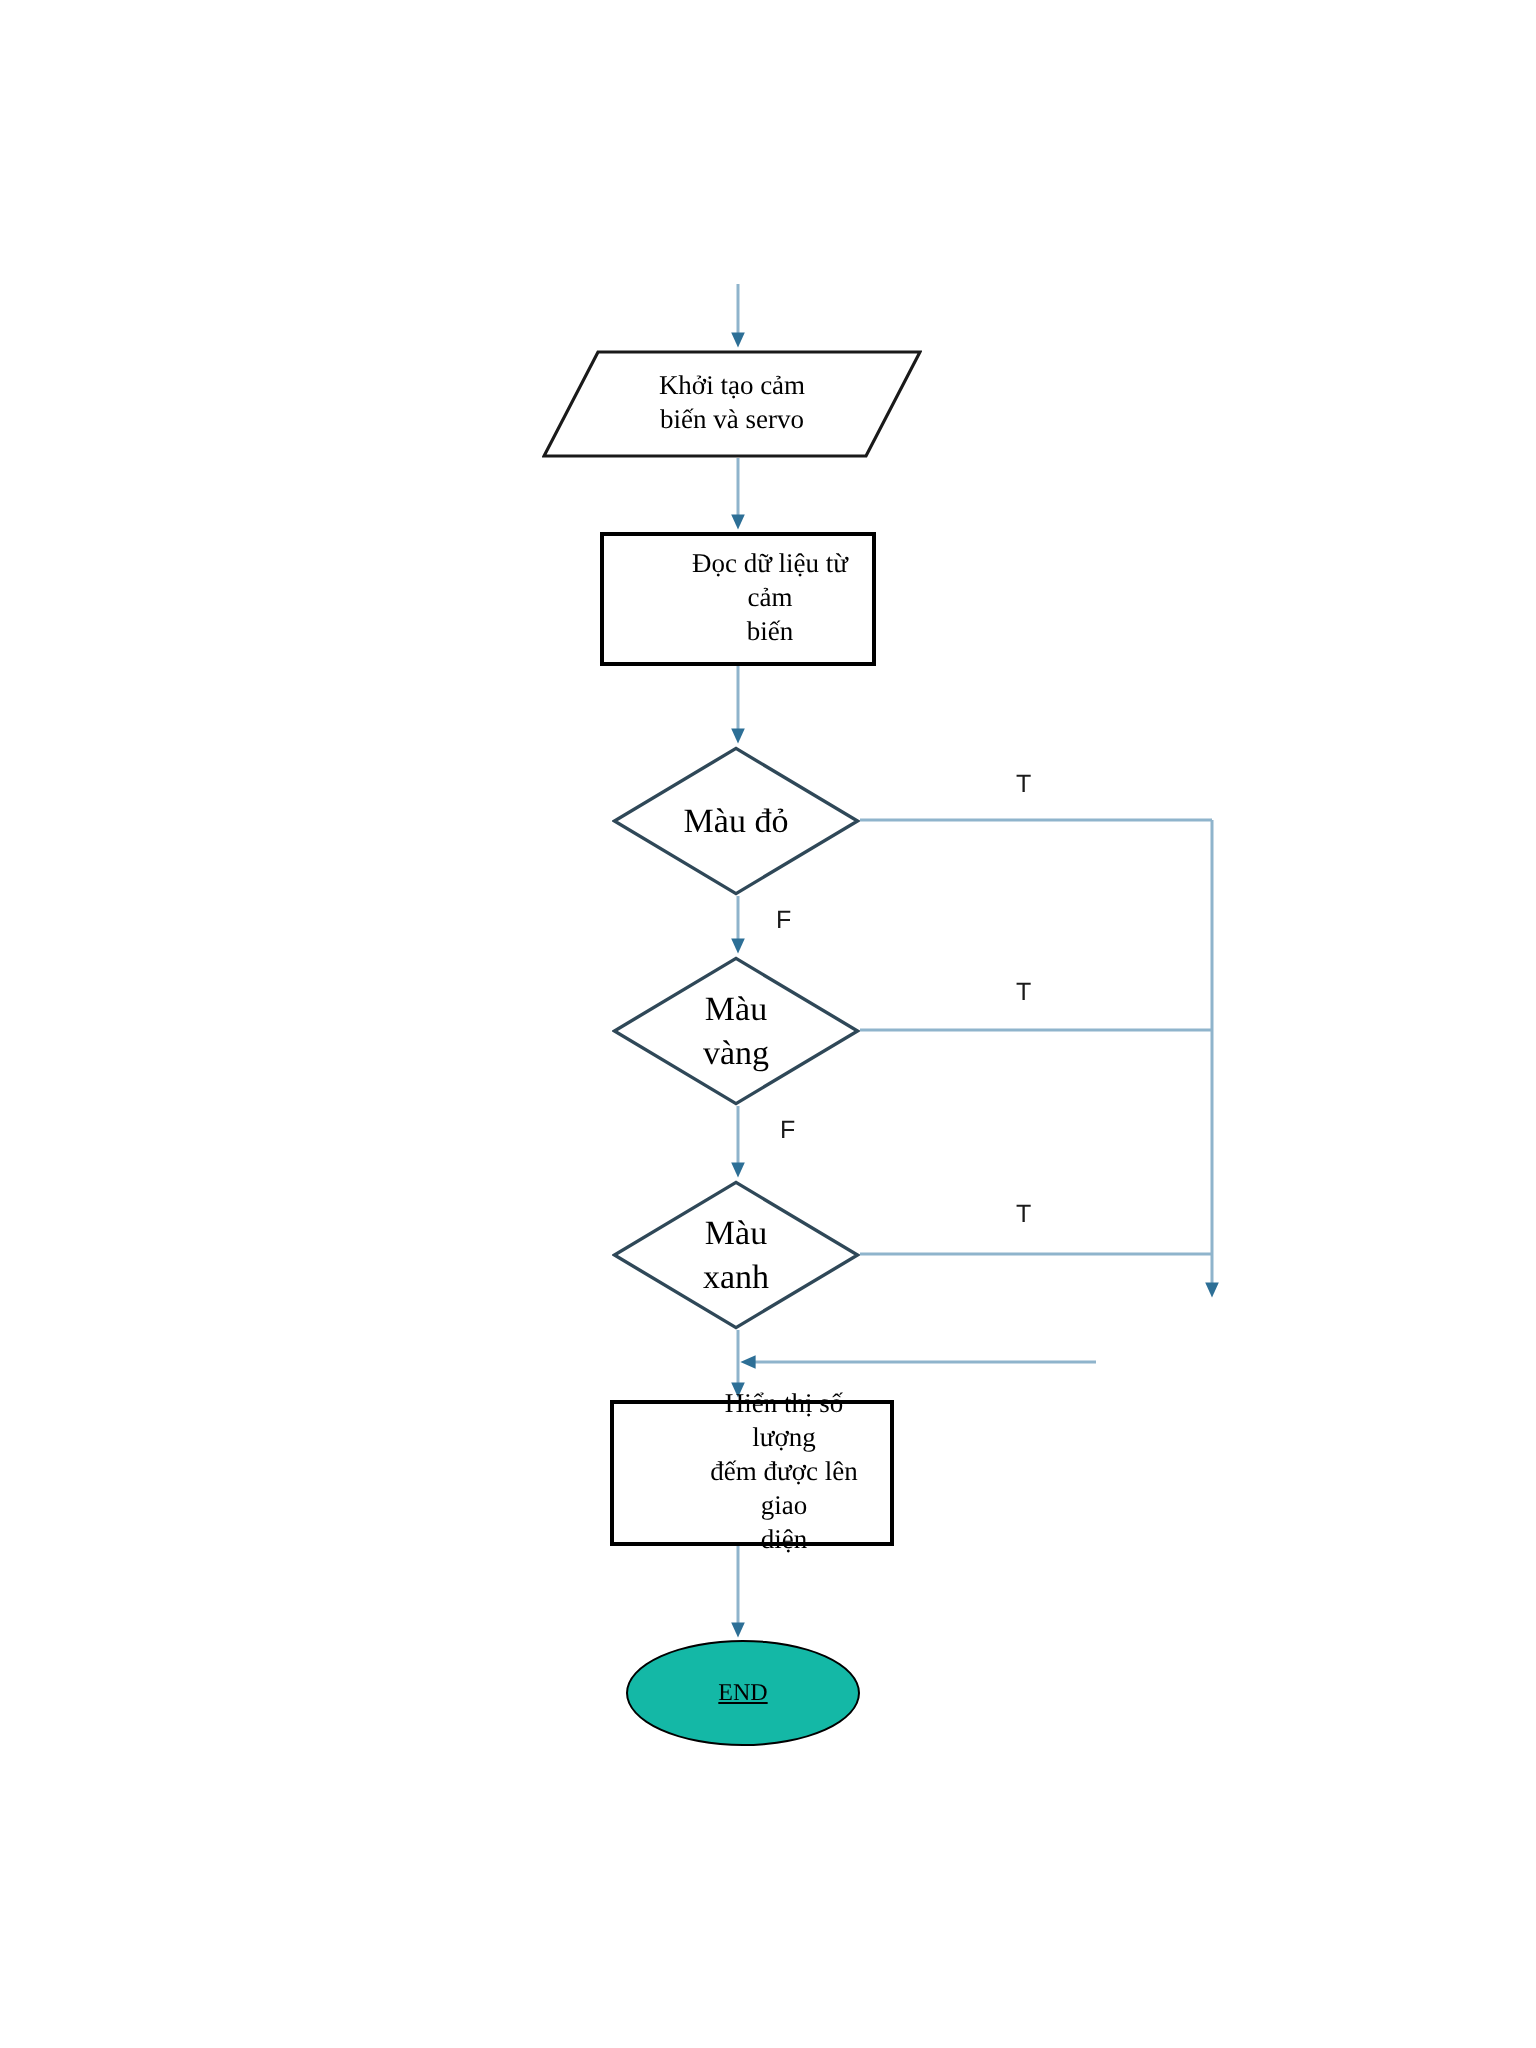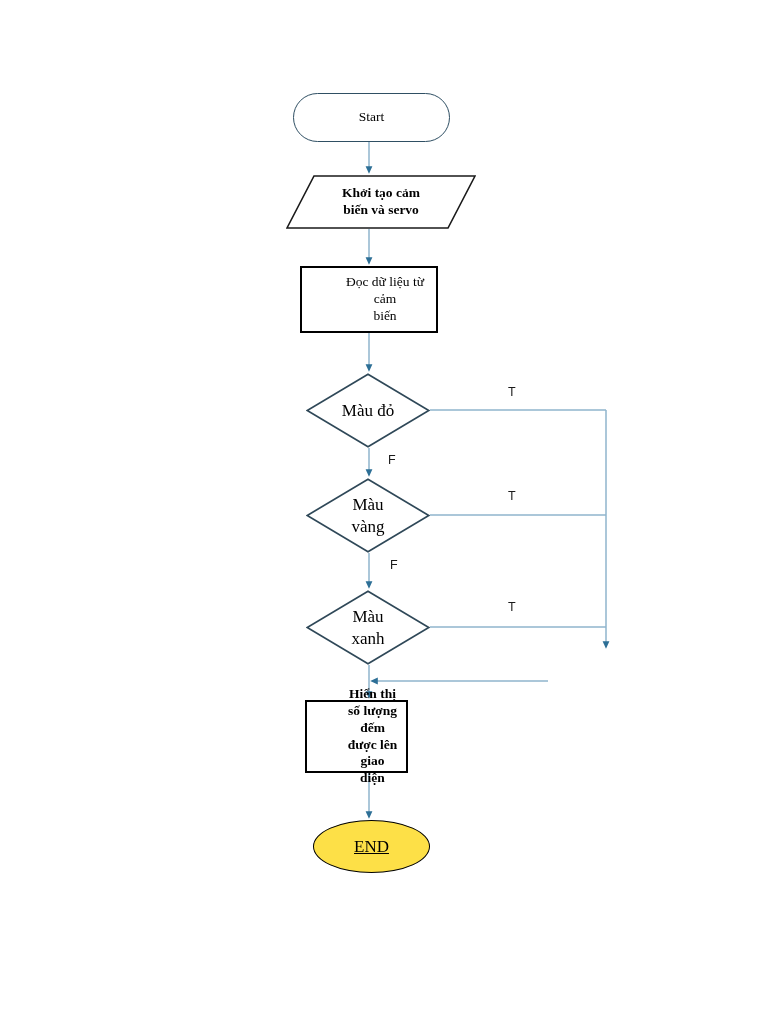--- a/index.html
+++ b/index.html
@@ -87,22 +87,22 @@
     position: absolute;
     left: 0; top: 0;
     width: 100%; height: 100%;
   }
   .n-dec .label { position: relative; z-index: 2; }
 
   
   .n-end {
     border: 1.8px solid #000000;
     border-radius: 50%;
-    background: #fde047;
-    font-size: 17px;
+    background: #14b8a6;
+    font-size: 12px;
     text-decoration: underline;
   }
 
   .edge-label {
     position: absolute;
     font-family: "Liberation Sans", sans-serif;
     font-size: 12.5px;
     color: #1a1a1a;
     white-space: nowrap;
   }
@@ -140,25 +140,22 @@
       <path d="M430,515 L606,515"></path>
 
       <path d="M430,627 L606,627"></path>
 
       <path d="M606,410 L606,645" marker-end="url(#ah)"></path>
 
       <path d="M548,681 L374,681" marker-end="url(#ah)"></path>
     </g>
   </svg>
 
-  <div class="node n-start" style="left:293px; top:93px; width:157px; height:49px;">
-    <span class="label">Start</span>
-  </div>
-
-  <div class="node n-io" style="left:286px; top:175px; width:190px; height:54px;font-weight:bold;">
+
+  <div class="node n-io" style="left:271px; top:175px; width:190px; height:54px;">
     <svg class="shape" viewBox="0 0 190 54" preserveAspectRatio="none">
       <polygon points="28,1 189,1 162,53 1,53" fill="#ffffff" stroke="#1a1a1a" stroke-width="1.6"></polygon>
     </svg>
     <span class="label">Khởi tạo cảm
 biến và servo</span>
   </div>
 
   <div class="node n-proc" style="left:300px; top:266px; width:138px; height:67px;">
     <span class="label">Đọc dữ liệu từ cảm
 biến</span>
@@ -181,21 +178,21 @@
 
   <div class="node n-dec" style="left:306px; top:590px; width:124px; height:75px;">
     <svg class="shape" viewBox="0 0 124 75" preserveAspectRatio="none">
       <polygon points="62,1.2 122.8,37.5 62,73.8 1.2,37.5" fill="#ffffff" stroke="#2f4858" stroke-width="1.7"></polygon>
     </svg>
     <span class="label">Màu
 xanh</span>
   </div>
 
 
-  <div class="node n-proc" style="left:305px; top:700px; width:103px; height:73px;font-weight:bold;">
+  <div class="node n-proc" style="left:305px; top:700px; width:142px; height:73px;">
     <span class="label">Hiển thị số lượng
 đếm được lên giao
 diện</span>
   </div>
 
   <div class="node n-end" style="left:313px; top:820px; width:117px; height:53px;">
     <span class="label">END</span>
   </div>
 
   <div class="edge-label" style="left:508px; top:385px;">T</div>

